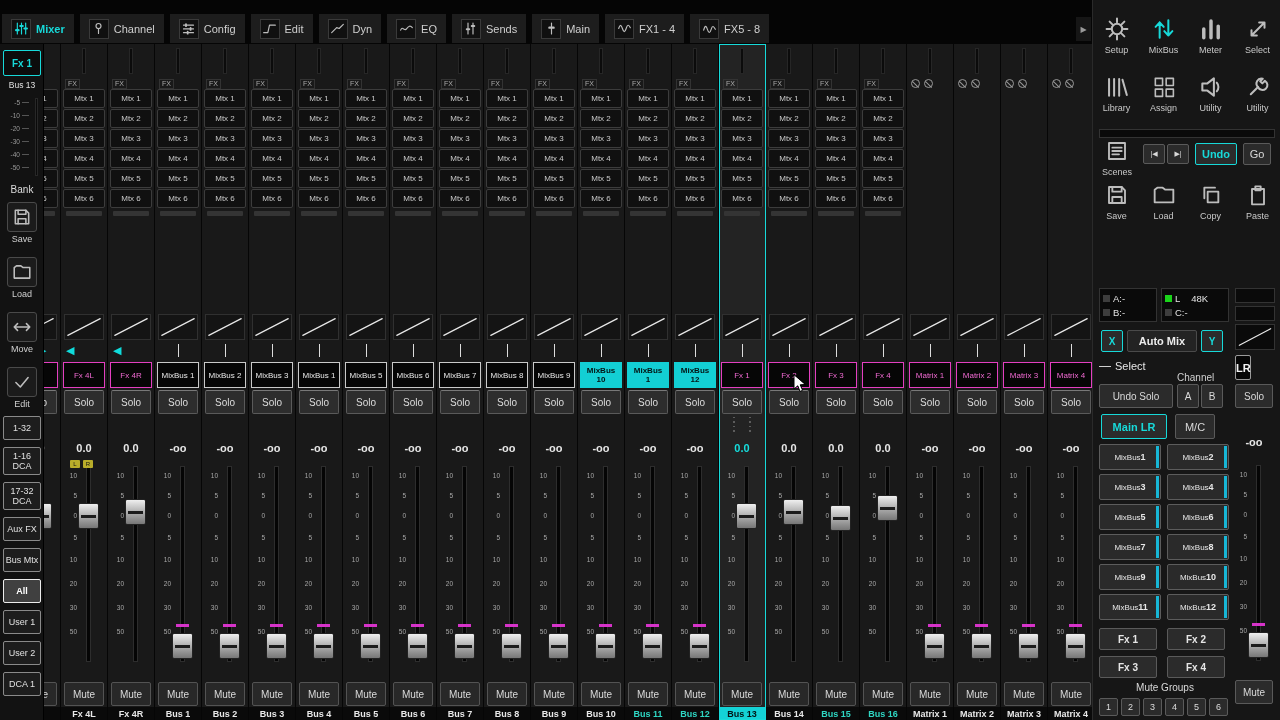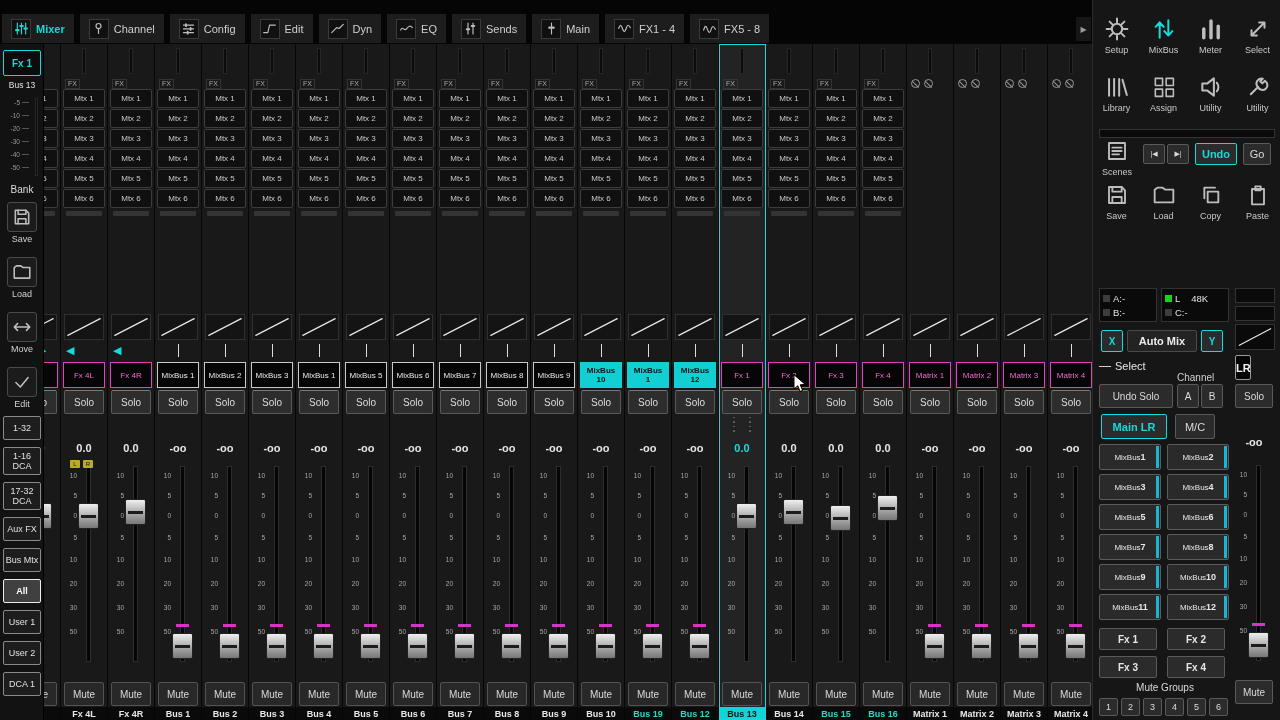--- a/index.html
+++ b/index.html
@@ -959,21 +959,21 @@
         <span class="fsc" style="top:98px">10</span>
         <span class="fsc" style="top:122px">20</span>
         <span class="fsc" style="top:146px">30</span>
         <span class="fsc" style="top:170px">50</span>
         <div class="ftrack"></div>
         <div class="ptick"></div>
         <div class="fcap" style="top:175px"></div>
       </div>
       <button class="s-mute">Mute</button>
       <div class="s-bottom">
-        <span style="color:#2fd6c3">Bus 19</span>
+        <span style="color:#2fd6c3">Bus 11</span>
       </div>
     </div>
     <div class="strip">
       <div class="s-top">
         <div class="mslot"></div>
       </div>
       <div class="s-fx">
         <span class="fxchip">FX</span>
       </div>
       <div class="s-sends">

